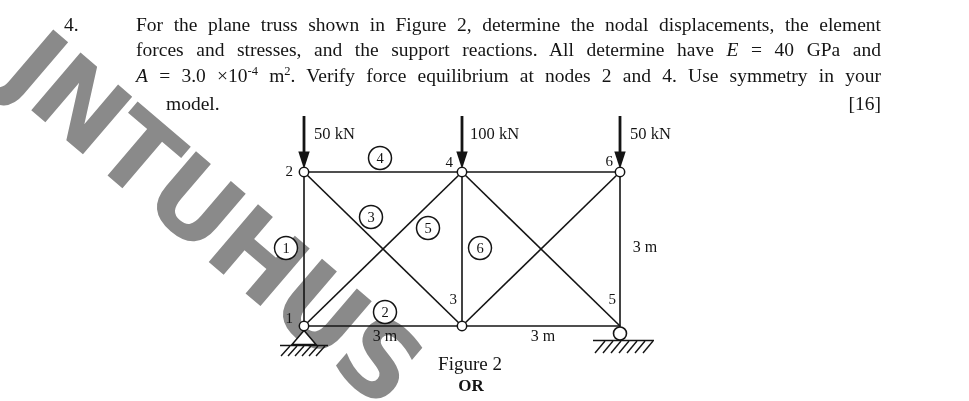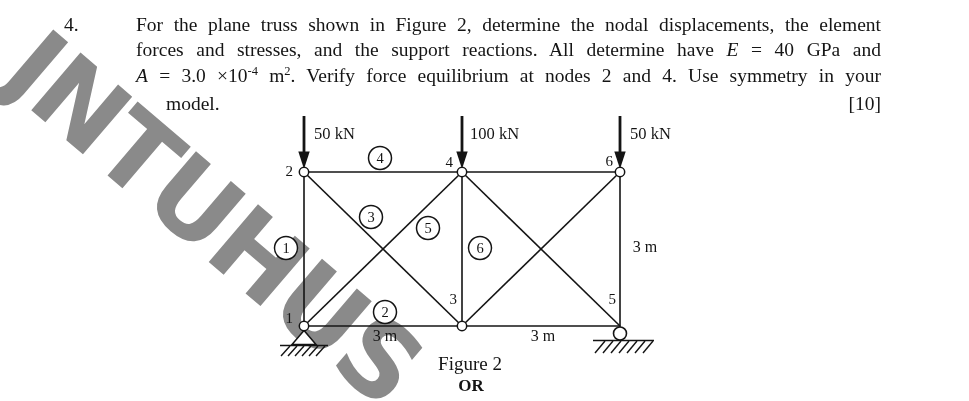--- a/index.html
+++ b/index.html
@@ -37,21 +37,21 @@
   <div class="watermark" style="color: rgb(138, 138, 138);">JNTUHUS</div>
 
   <div class="question">
     <div class="qnum">4.</div>
     <div class="qtext">
       <div class="qline"><span>For the plane truss shown in Figure 2, determine the nodal displacements, the element</span></div>
       <div class="qline"><span>forces and stresses, and the support reactions. All determine have </span><span class="it">E</span><span> = 40 GPa and</span></div>
       <div class="qline"><span class="it">A</span><span> = 3.0 ×10</span><span class="sup">-4</span><span> m</span><span class="sup">2</span><span>. Verify force equilibrium at nodes 2 and 4. Use symmetry in your</span></div>
       <div class="qline last">
         <span><span>model.</span></span>
-        <span>[10]</span>
+        <span>[16]</span>
       </div>
     </div>
   </div>
 
   <svg class="fig" width="969" height="401" viewBox="0 0 969 401">
 
     <g>
       <line class="mline" x1="304" y1="326" x2="304" y2="172"></line>
       <line class="mline" x1="304" y1="172" x2="462" y2="172"></line>
       <line class="mline" x1="462" y1="172" x2="620" y2="172"></line>

